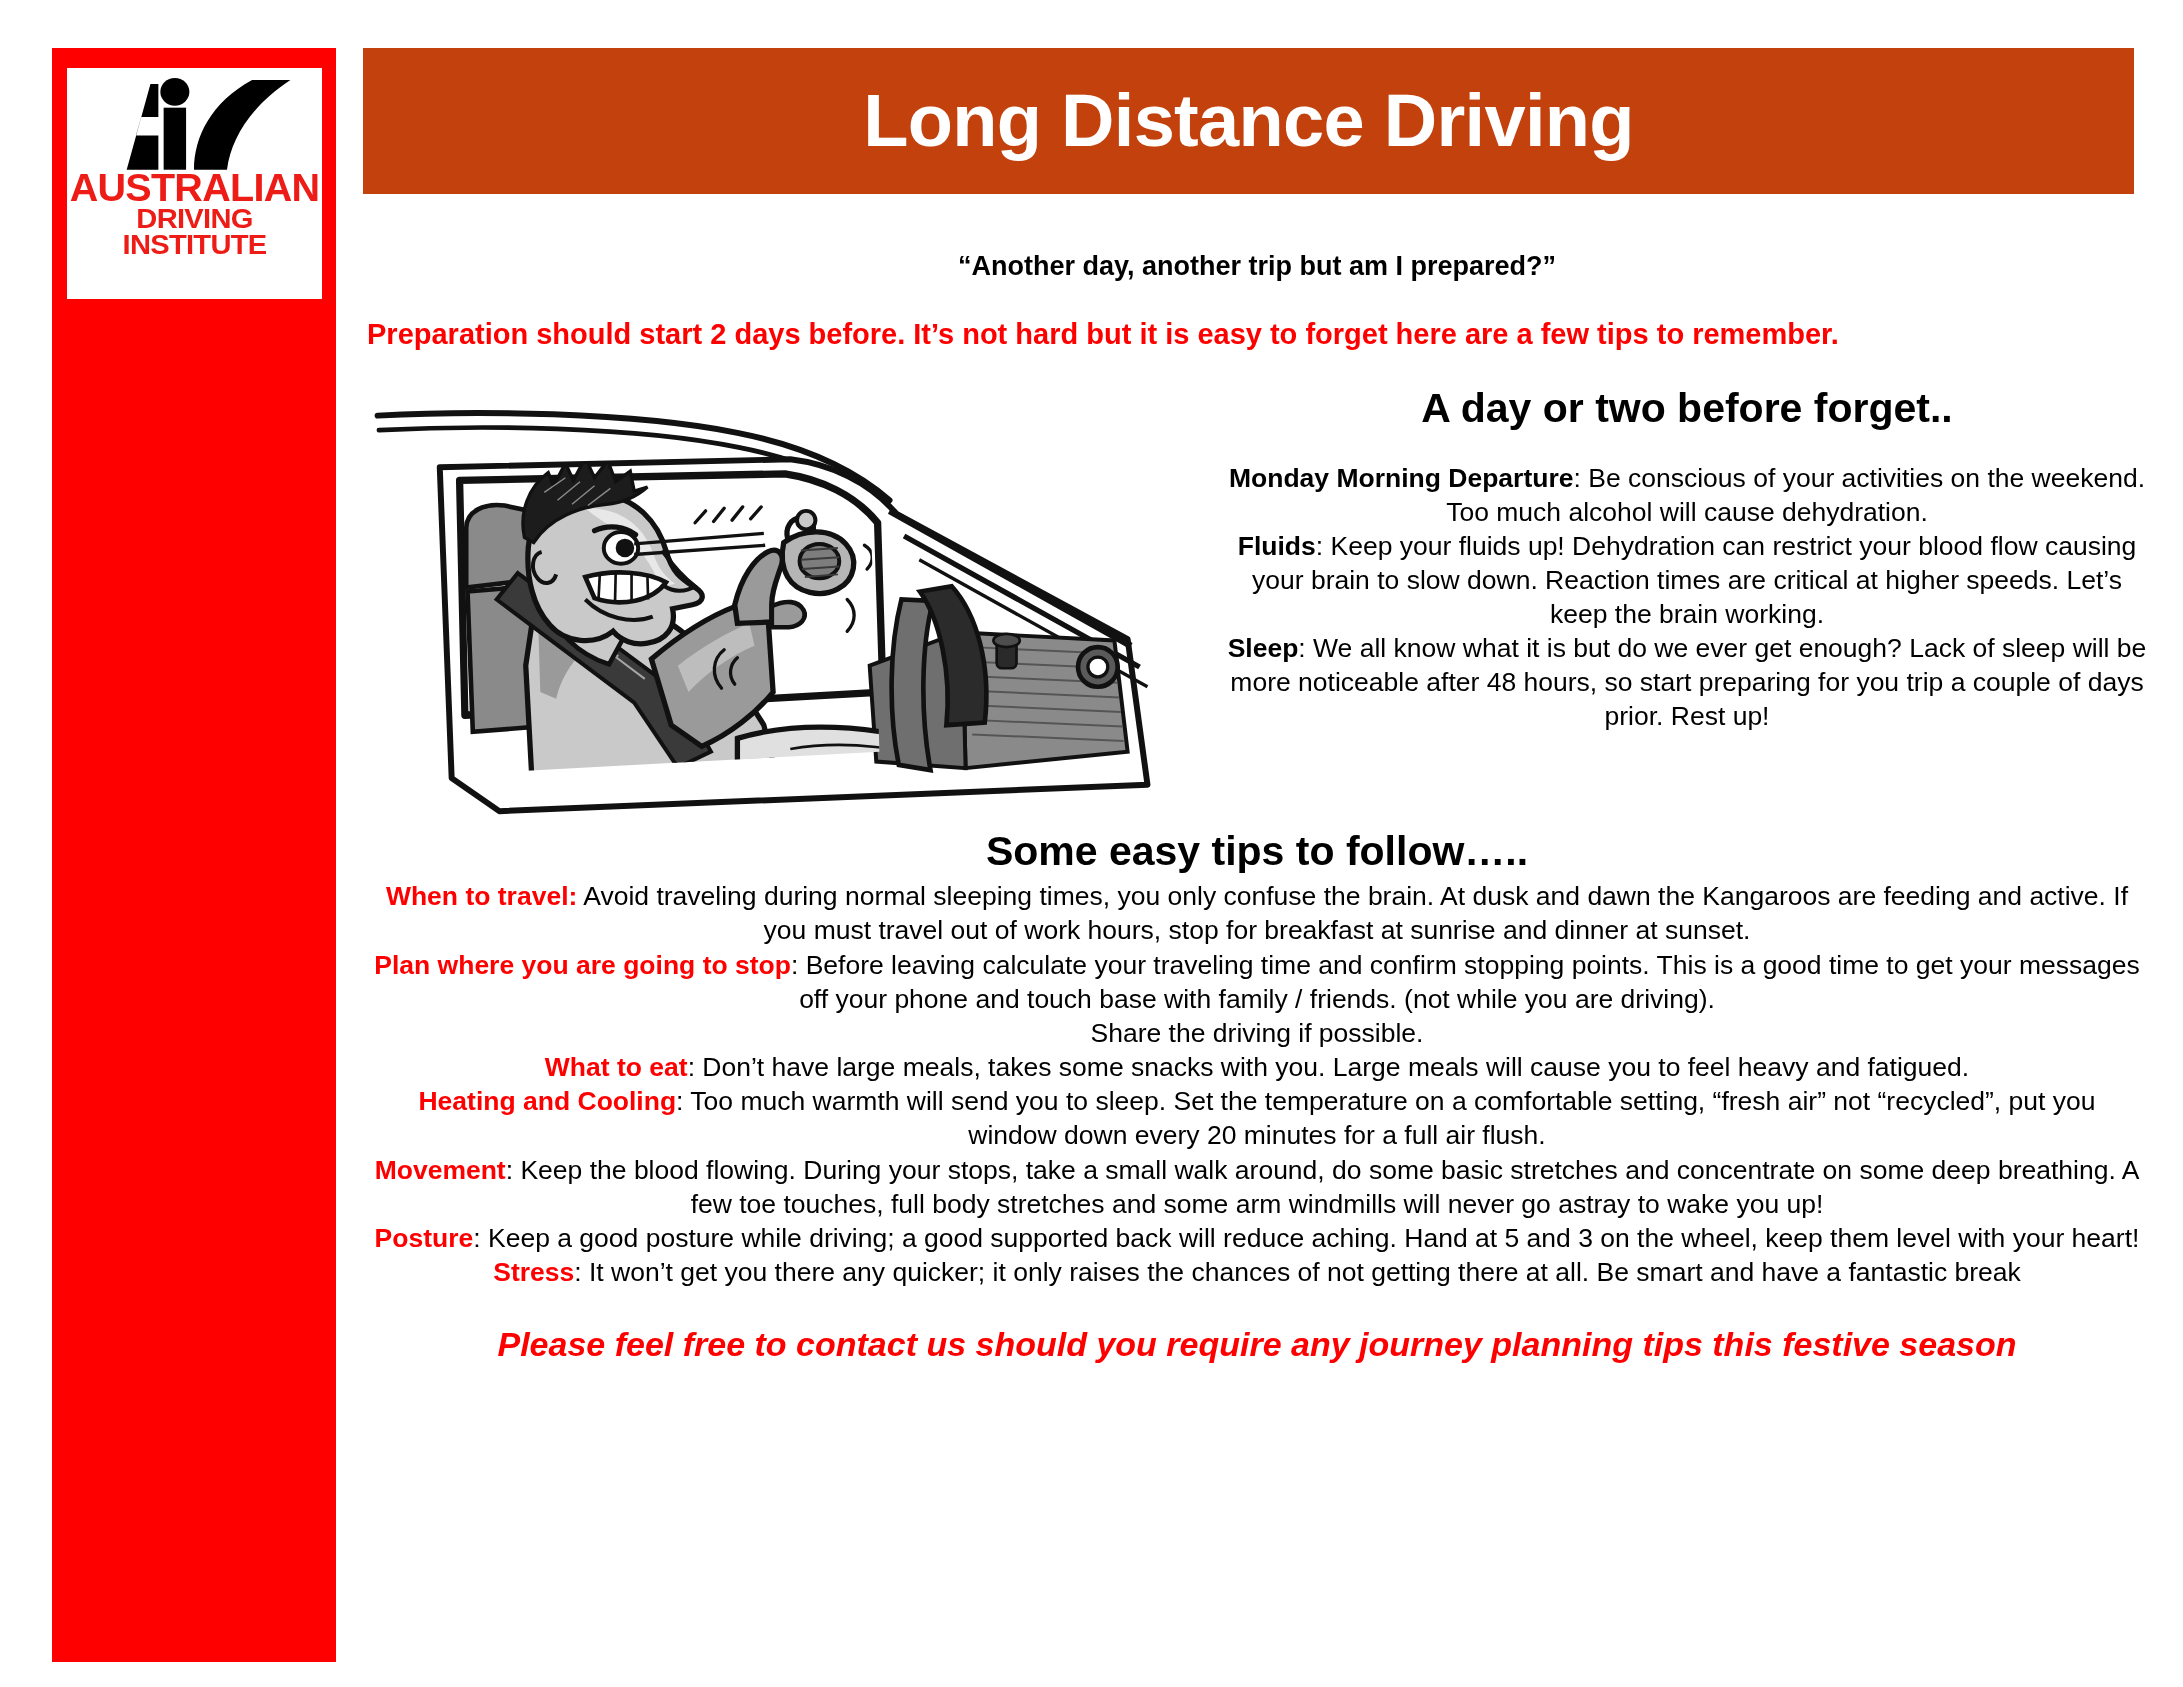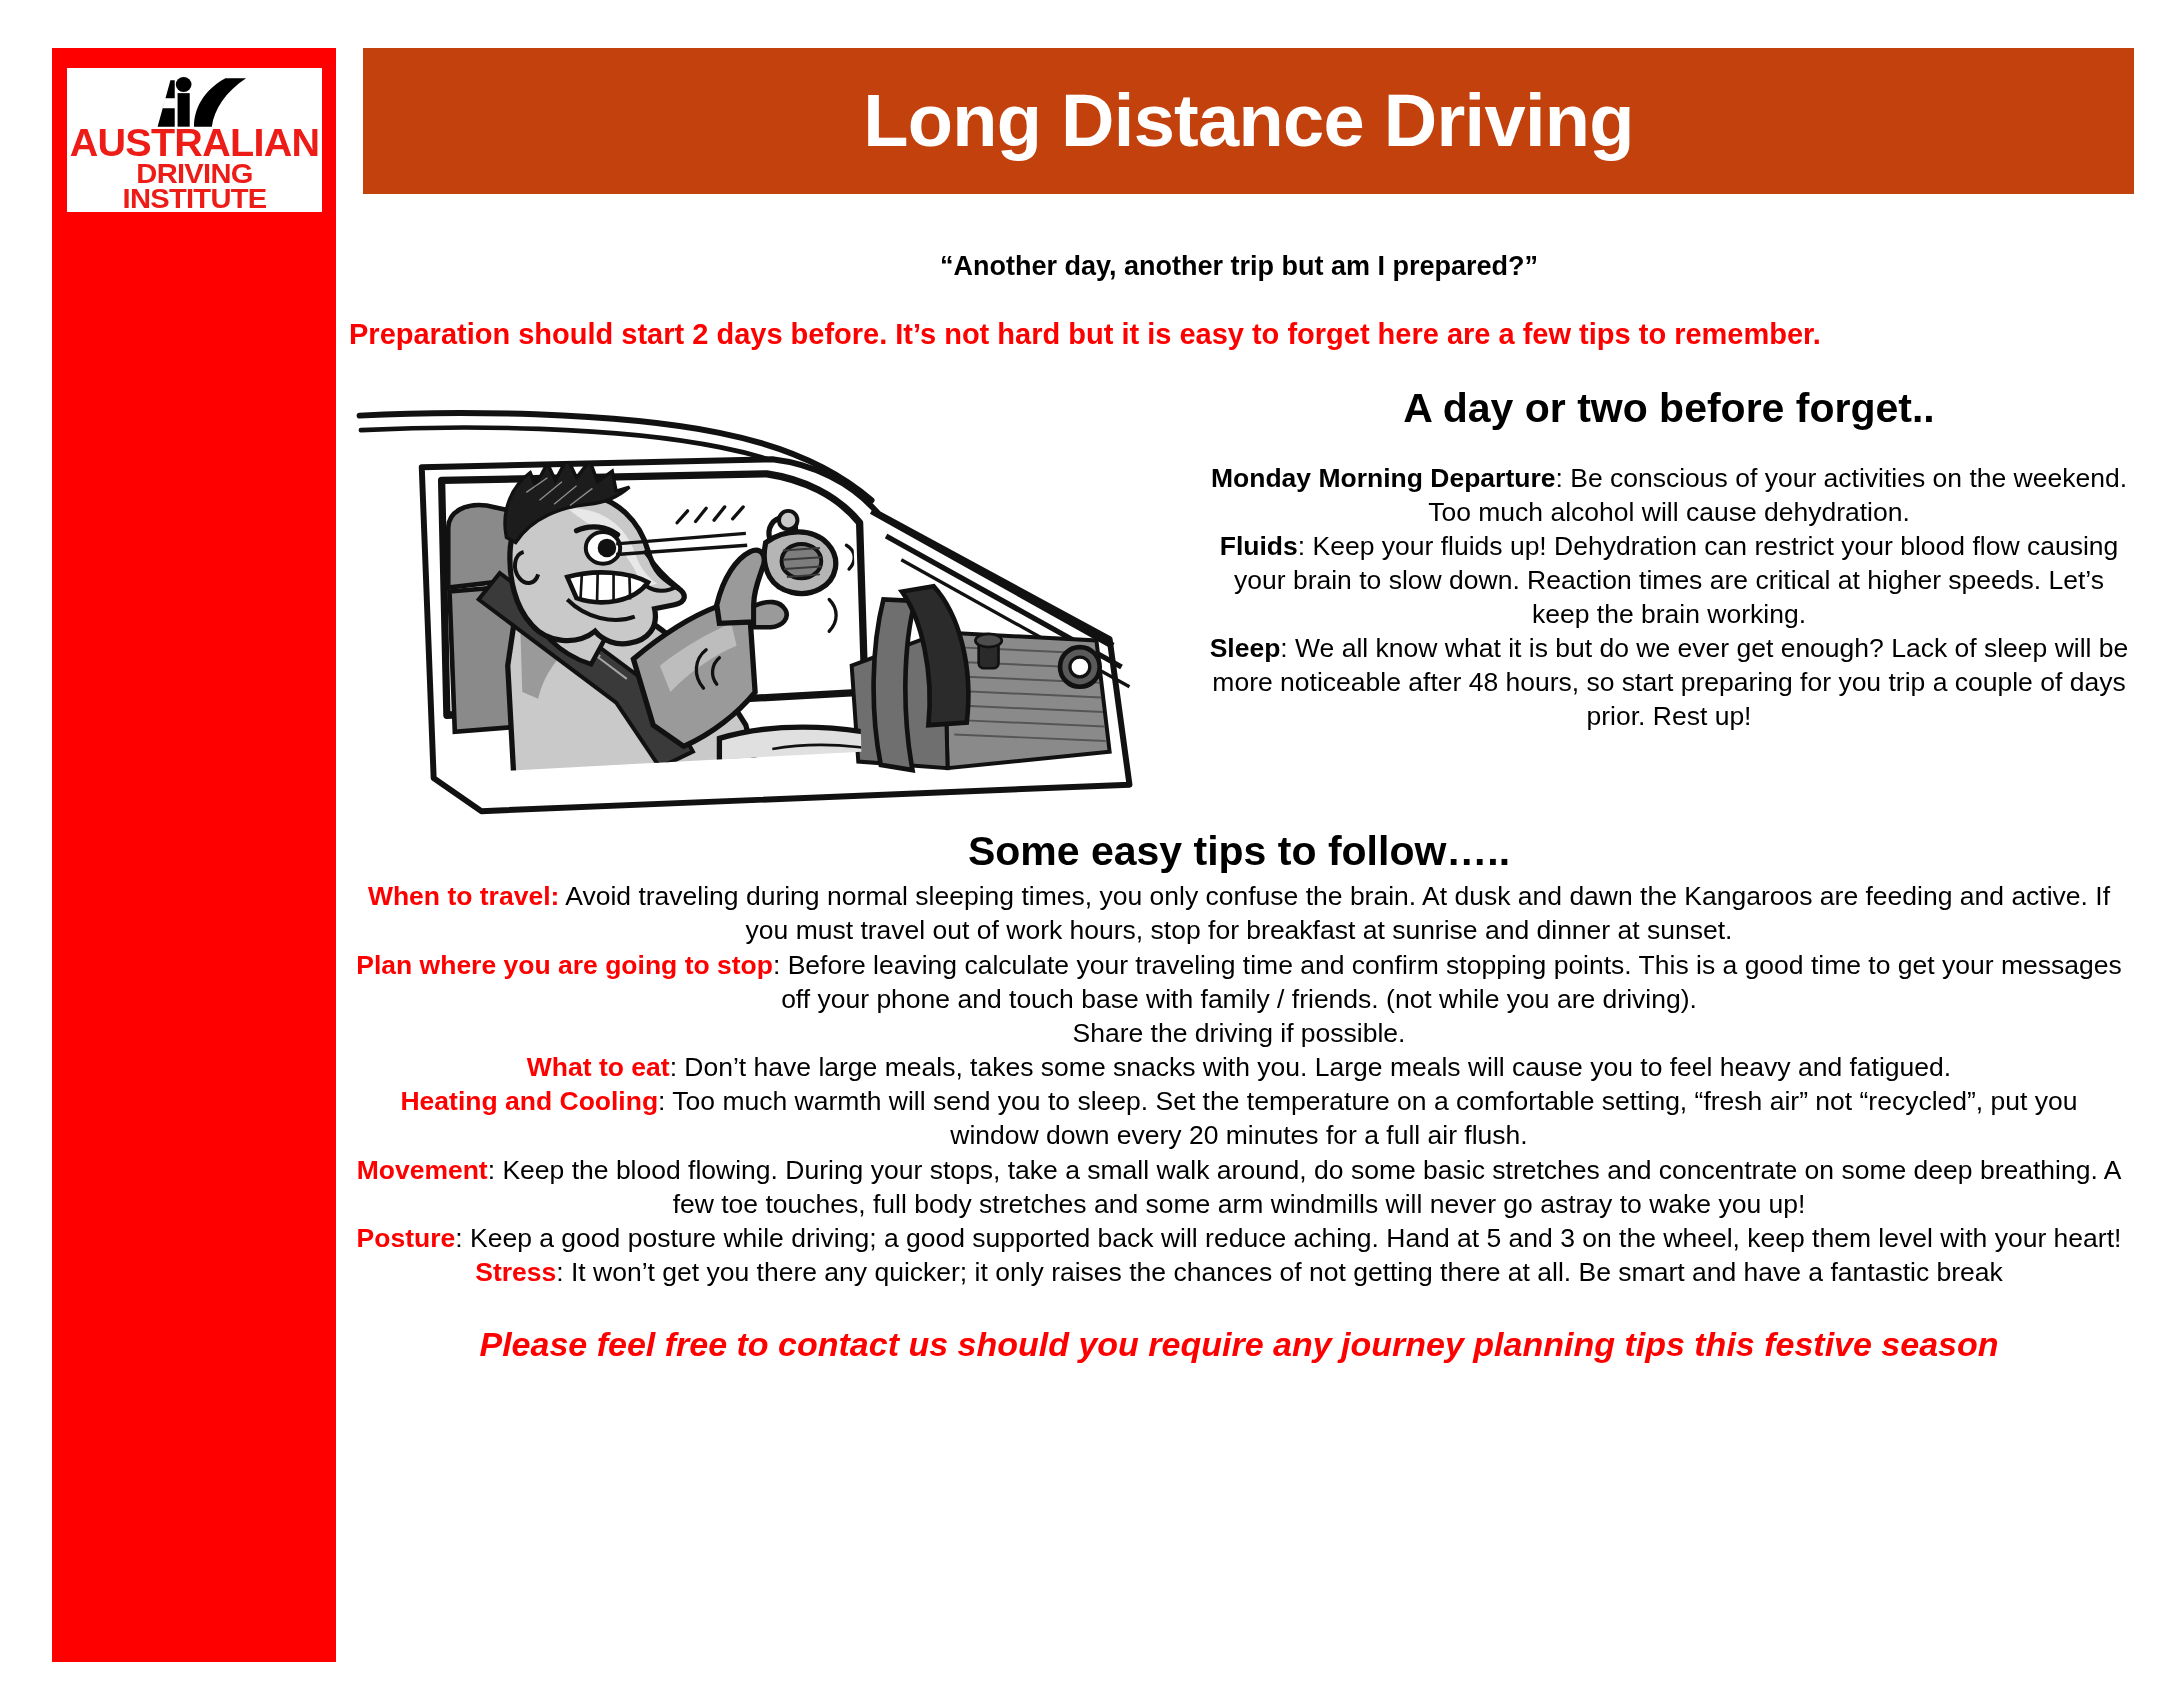--- a/index.html
+++ b/index.html
@@ -23,21 +23,21 @@
     top: 48px;
     width: 284px;
     height: 1614px;
     background: #FF0000;
   }
   #logo-box {
     position: absolute;
     left: 14.6px;
     top: 20px;
     width: 255px;
-    height: 144px;
+    height: 231px;
     background: #ffffff;
     display: flex;
     flex-direction: column;
     align-items: center;
     justify-content: flex-start;
     padding-top: 8px;
     box-sizing: border-box;
   }
   #logo-mark {
     width: 198px;
@@ -75,21 +75,21 @@
     font-weight: bold;
     font-family: "Liberation Sans", sans-serif;
     letter-spacing: -0.7px;
     line-height: 1;
     margin: 0;
   }
 
   
   #content {
     position: absolute;
-    left: 349px;
+    left: 367px;
     top: 198px;
     width: 1780px;
   }
 
   #tagline {
     text-align: center;
     font-size: 27px;
     font-weight: bold;
     color: #000000;
     margin-top: 54px;

